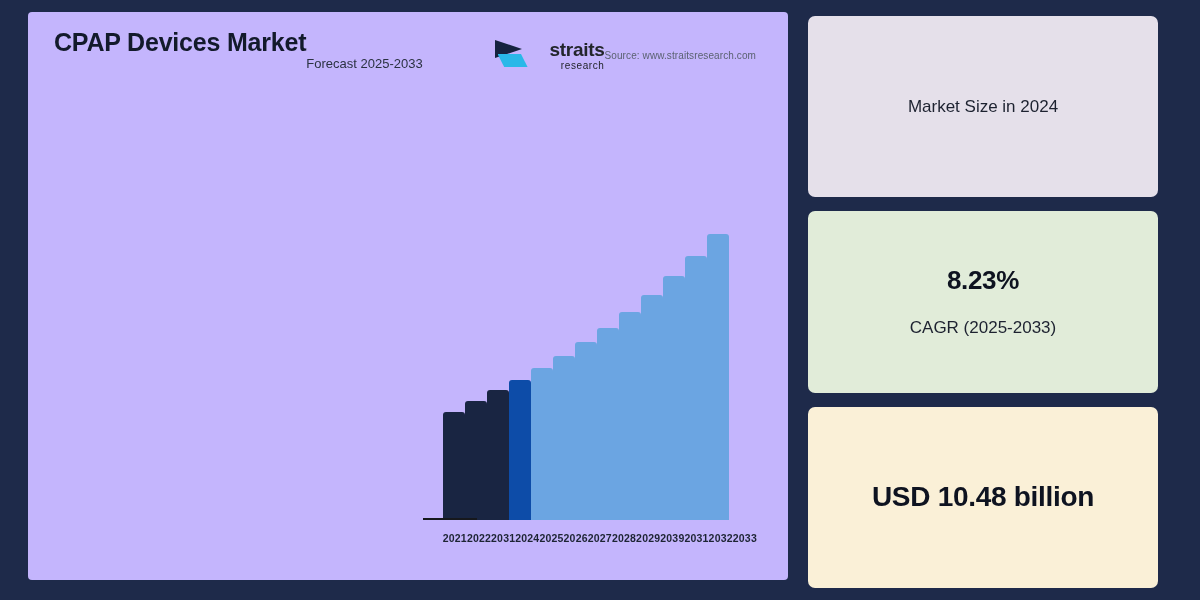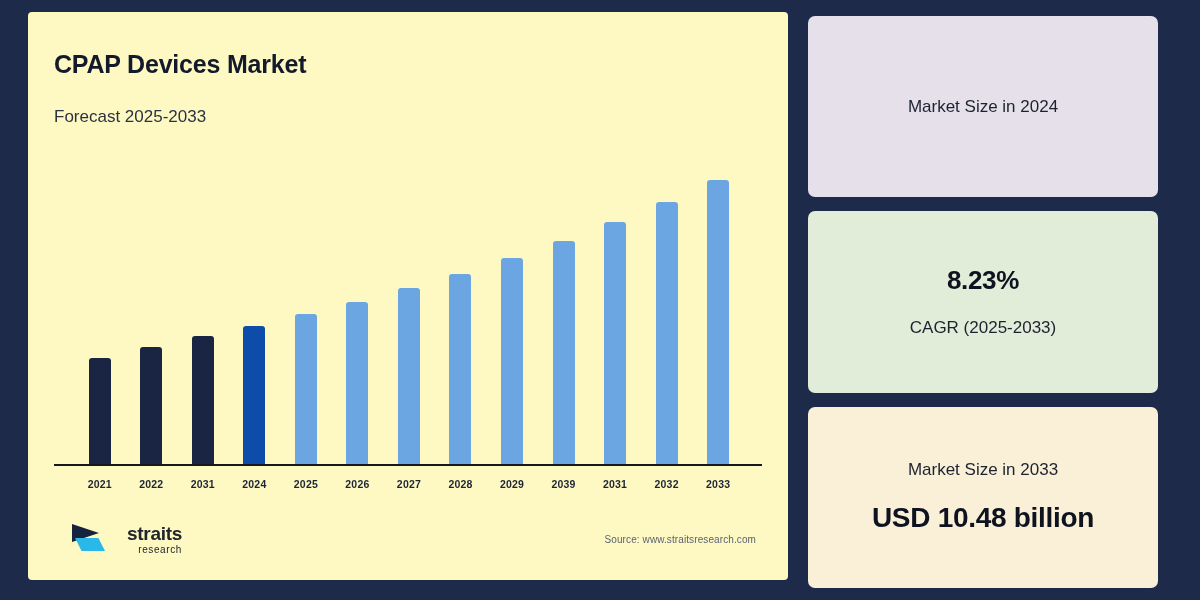--- a/index.html
+++ b/index.html
@@ -8,27 +8,27 @@
     background:#1e2a4a;
     font-family:"Liberation Sans", sans-serif;
     overflow:hidden;
   }
   .page { position:relative; width:1200px; height:600px; display:flex; padding:12px 18px 12px 28px; gap:20px; }
 
   
   .chart-panel {
     position:relative;
     width:760px; height:568px;
-    background:#fef9c3;
+    background:#c4b5fd;
     border-radius:4px;
-    padding:38px 26px 14px 26px;
-    display:flex; flex-direction:column;
+    padding:16px 26px 14px 26px;
+    display:flex; 
   }
   .chart-title { font-size:25px; font-weight:bold; color:#131a2b; letter-spacing:-0.2px; }
-  .chart-subtitle { font-size:17px; color:#2b3242; margin-top:28px; }
+  .chart-subtitle { font-size:13px; color:#2b3242; margin-top:28px; }
 
   .plot-wrap { position:relative; flex:1; margin-top:14px; }
   .plot {
     position:absolute; left:6px; right:4px; bottom:46px; top:0;
   }
   .bars {
     position:absolute; left:0; right:0; bottom:0; top:0;
     display:flex; align-items:flex-end; justify-content:space-between;
     padding:0 14px;
   }
@@ -165,18 +165,17 @@
 
   <div class="cards" id="cards">
       <div class="card" style="background: rgb(229, 224, 234);">
         <div class="card-label">Market Size in 2024</div>
       </div>
       <div class="card cagr" style="background: rgb(225, 236, 217);">
         <div class="card-value">8.23%</div>
         <div class="card-label">CAGR (2025-2033)</div>
       </div>
       <div class="card" style="background: rgb(250, 240, 215);">
-        <div class="card-label">Market Size in 2033</div>
         <div class="card-value big">USD 10.48 billion</div>
       </div>
     </div>
 
 </div>
 
 </body></html>

